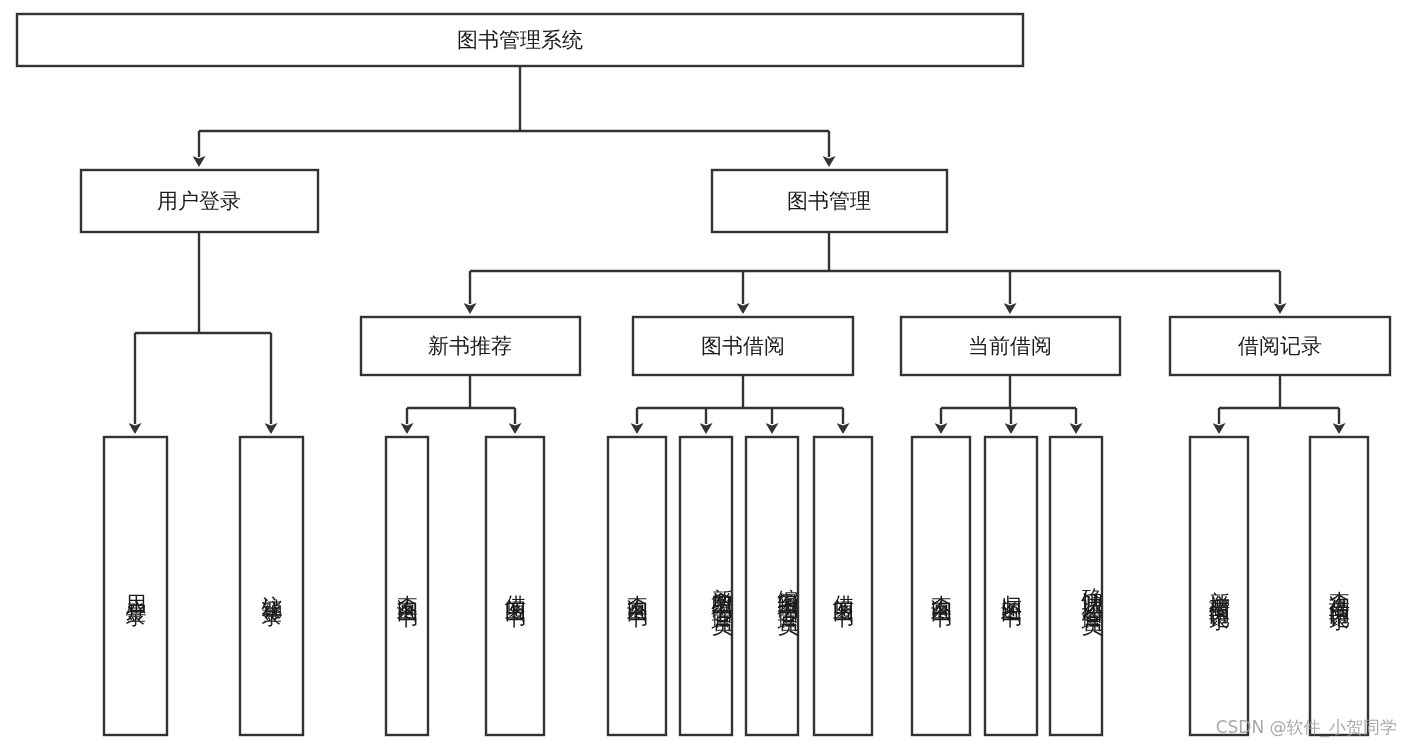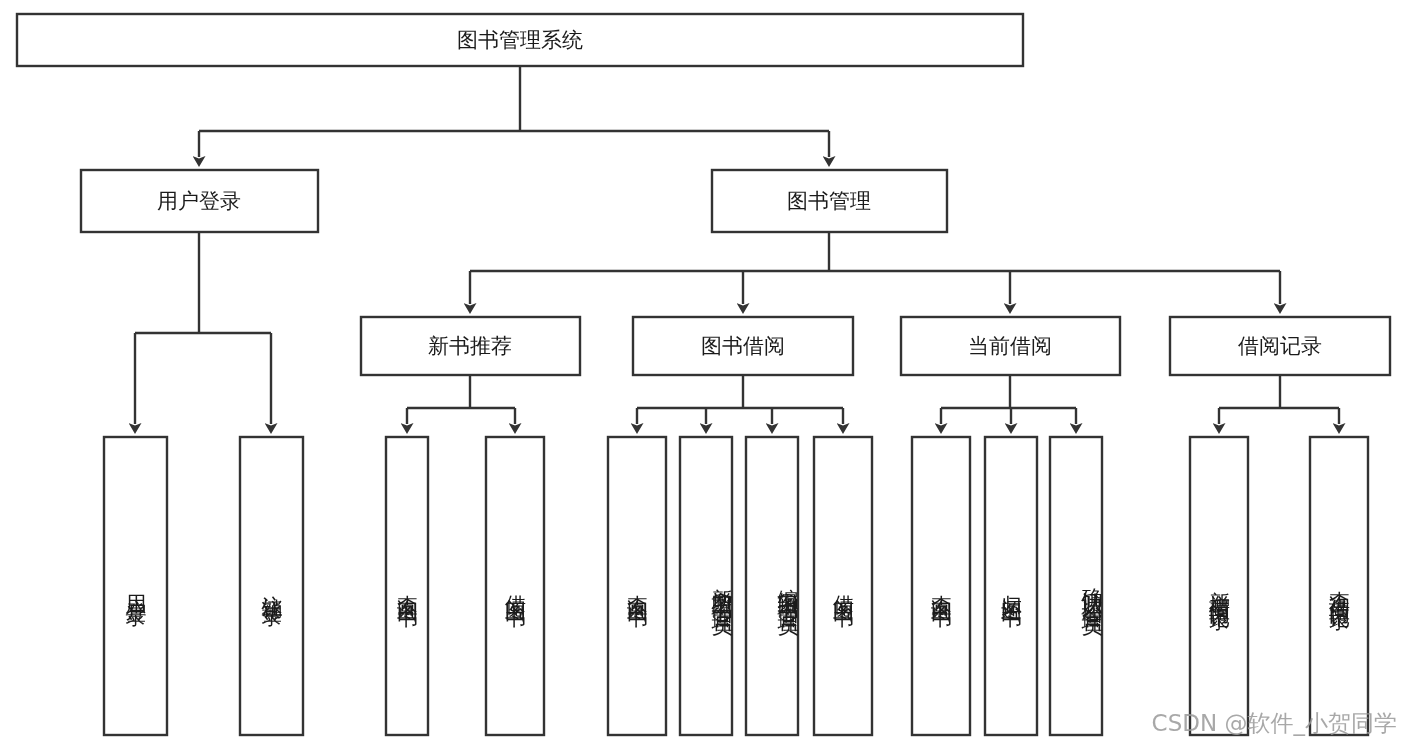--- a/index.html
+++ b/index.html
@@ -61,21 +61,21 @@
     align-items: center;
     justify-content: center;
     white-space: nowrap;
     pointer-events: none;
   }
   .watermark {
     position: absolute;
     right: 8px;
     bottom: 8px;
     font-family: "DejaVu Sans", "Liberation Sans", sans-serif;
-    font-size: 23px;
+    font-size: 17px;
     color: #9a9a9a;
     opacity: 0.85;
     white-space: nowrap;
     margin-left: 24px;
   }
 </style>
 </head>
 <body>
 
 <div id="diagram-root">

